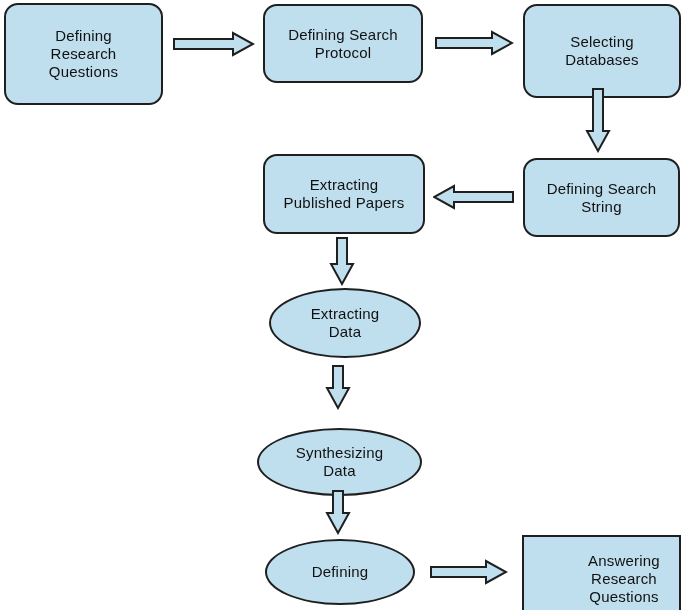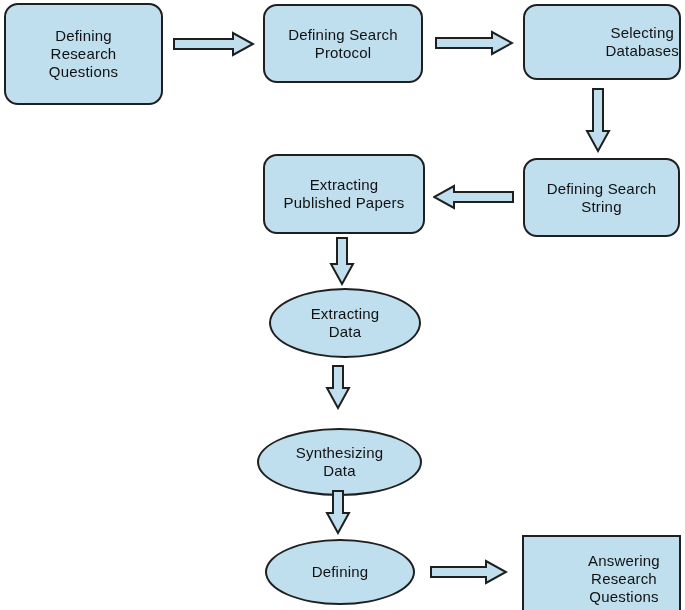--- a/index.html
+++ b/index.html
@@ -53,21 +53,21 @@
     <span class="label">Defining
 Research
 Questions</span>
   </div>
 
   <div class="node rounded" style="left:263px; top:4px; width:160px; height:79px;">
     <span class="label">Defining Search
 Protocol</span>
   </div>
 
-  <div class="node rounded" style="left:523px; top:4px; width:158px; height:76px;justify-content:flex-end;">
+  <div class="node rounded" style="left:523px; top:4px; width:158px; height:94px;">
     <span class="label">Selecting
 Databases</span>
   </div>
 
   <div class="node rounded" style="left:523px; top:158px; width:157px; height:79px;">
     <span class="label">Defining Search
 String</span>
   </div>
 
   <div class="node rounded" style="left:263px; top:154px; width:162px; height:80px;">

